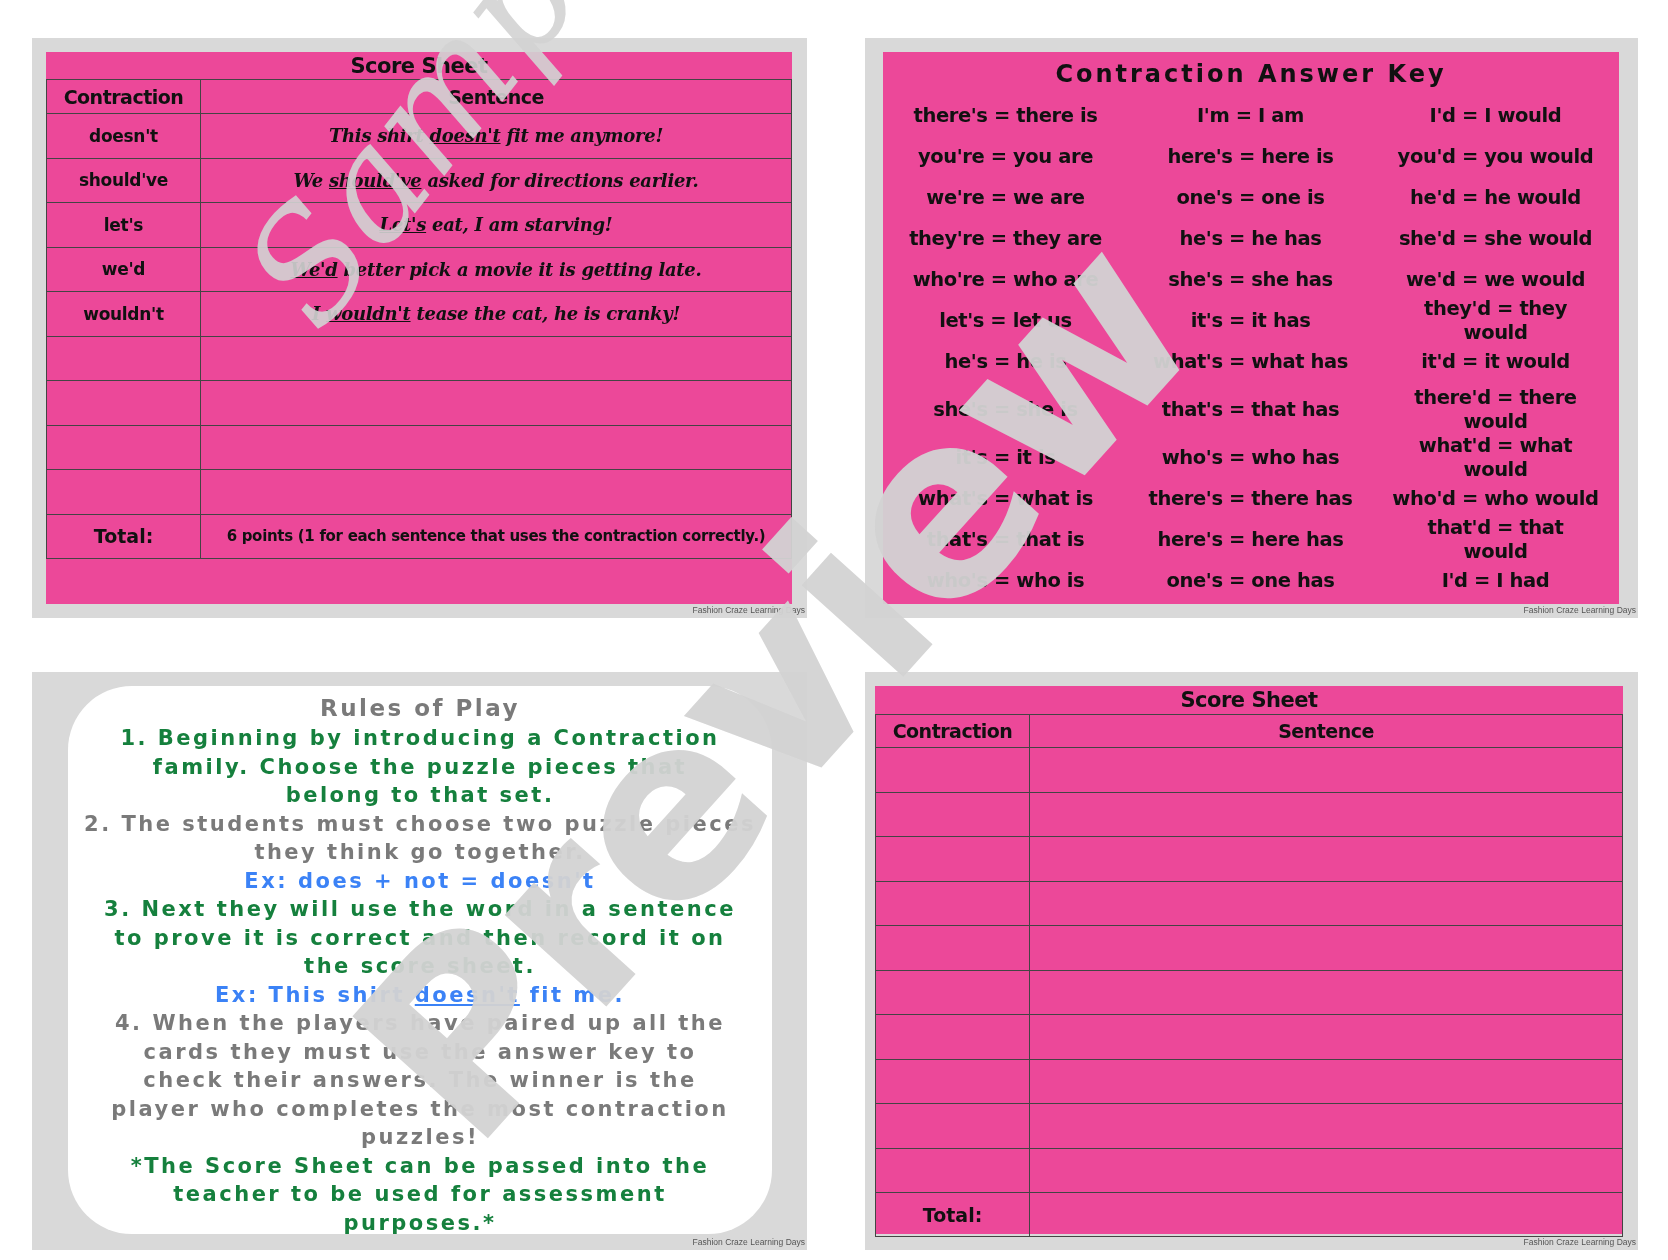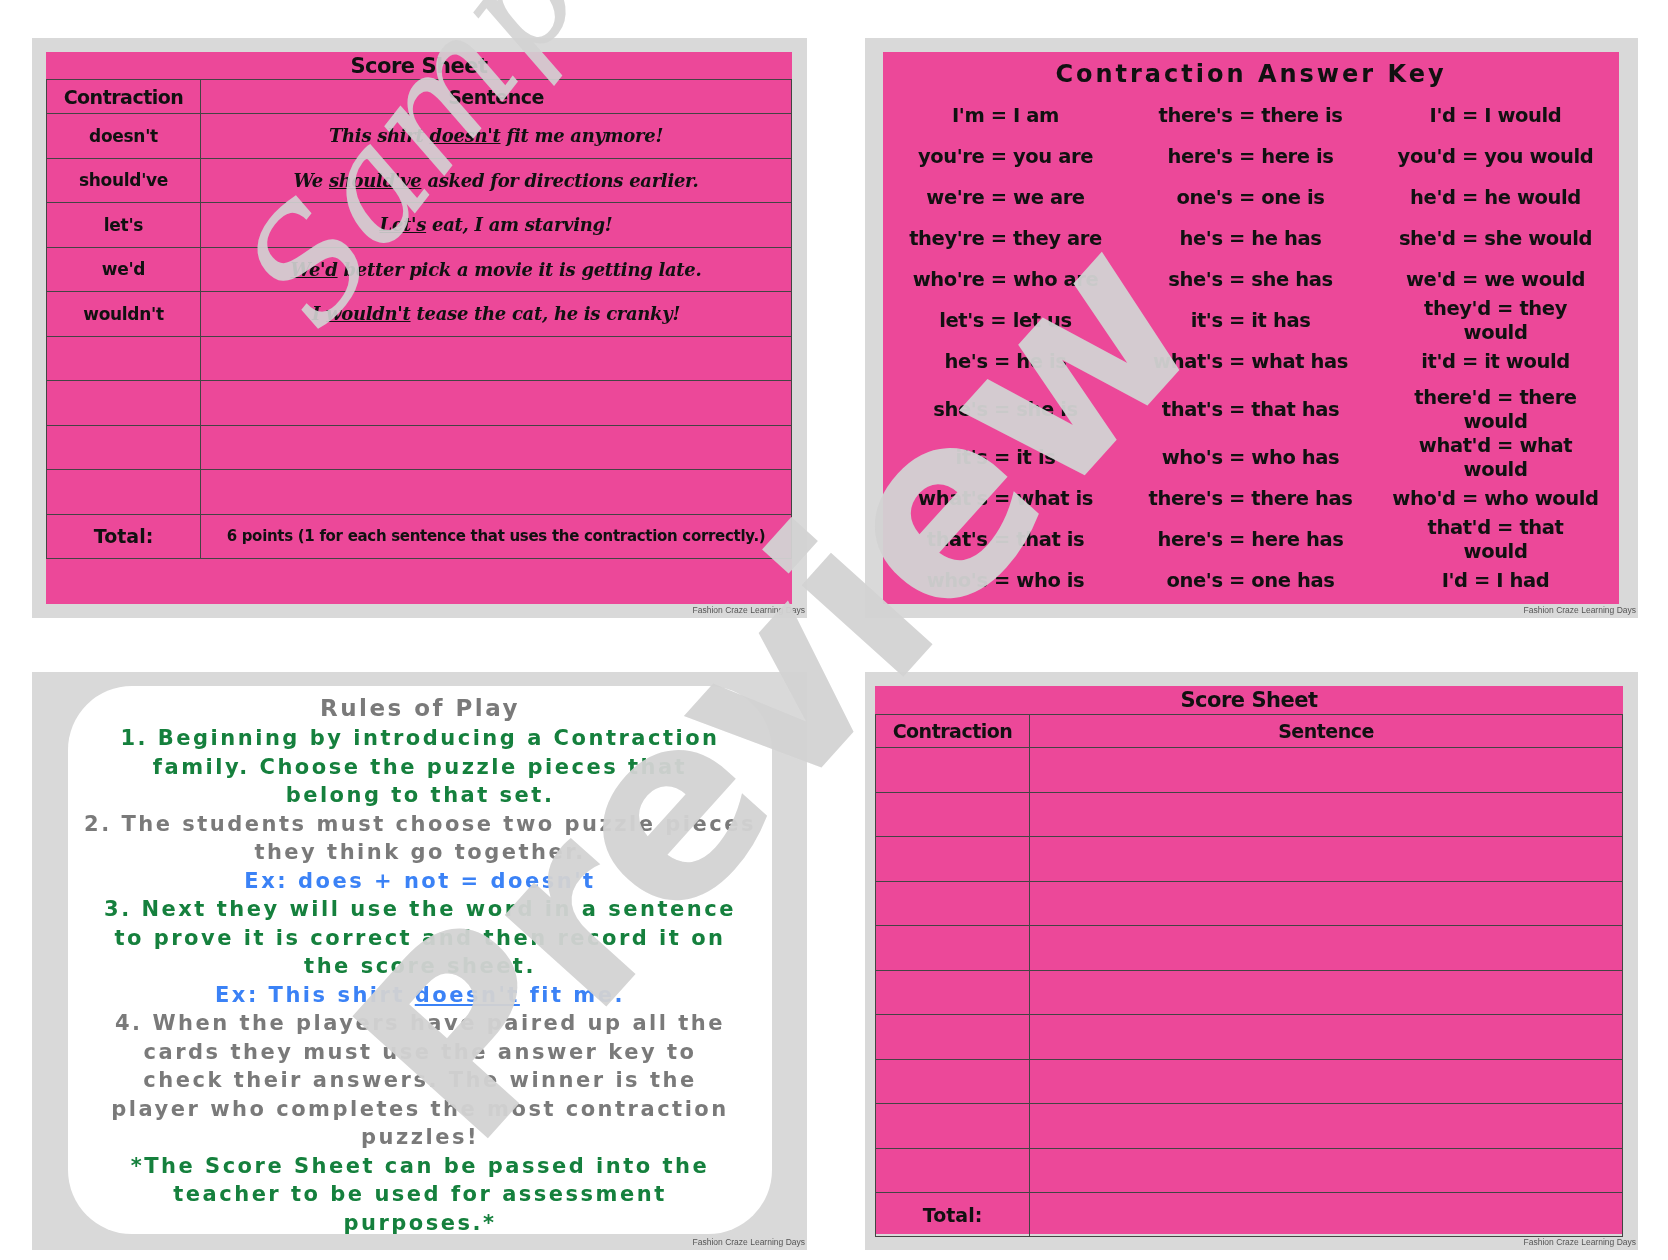--- a/index.html
+++ b/index.html
@@ -90,22 +90,22 @@
       </tfoot>
     </table>
   </div>
   <div class="footer-credit" style="right:2px; bottom:3px;">Fashion Craze Learning Days</div>
 </div>
 
 <div class="panel" style="left:865px; top:38px; width:773px; height:580px;">
   <div class="inner" style="left:18px; top:14px; width:736px; height:552px;">
     <div class="key-title" style="top:8px;">Contraction Answer Key</div>
     <div class="key-grid" id="keyGrid" style="left:0; top:44px; width:736px;">
+        <div class="key-cell" style="height: 40px;">there's = there is</div>
         <div class="key-cell" style="height: 40px;">I'm = I am</div>
-        <div class="key-cell" style="height: 40px;">there's = there is</div>
         <div class="key-cell" style="height: 40px;">I'd = I would</div>
         <div class="key-cell" style="height: 41px;">you're = you are</div>
         <div class="key-cell" style="height: 41px;">here's = here is</div>
         <div class="key-cell" style="height: 41px;">you'd = you would</div>
         <div class="key-cell" style="height: 41px;">we're = we are</div>
         <div class="key-cell" style="height: 41px;">one's = one is</div>
         <div class="key-cell" style="height: 41px;">he'd = he would</div>
         <div class="key-cell" style="height: 41px;">they're = they are</div>
         <div class="key-cell" style="height: 41px;">he's = he has</div>
         <div class="key-cell" style="height: 41px;">she'd = she would</div>

